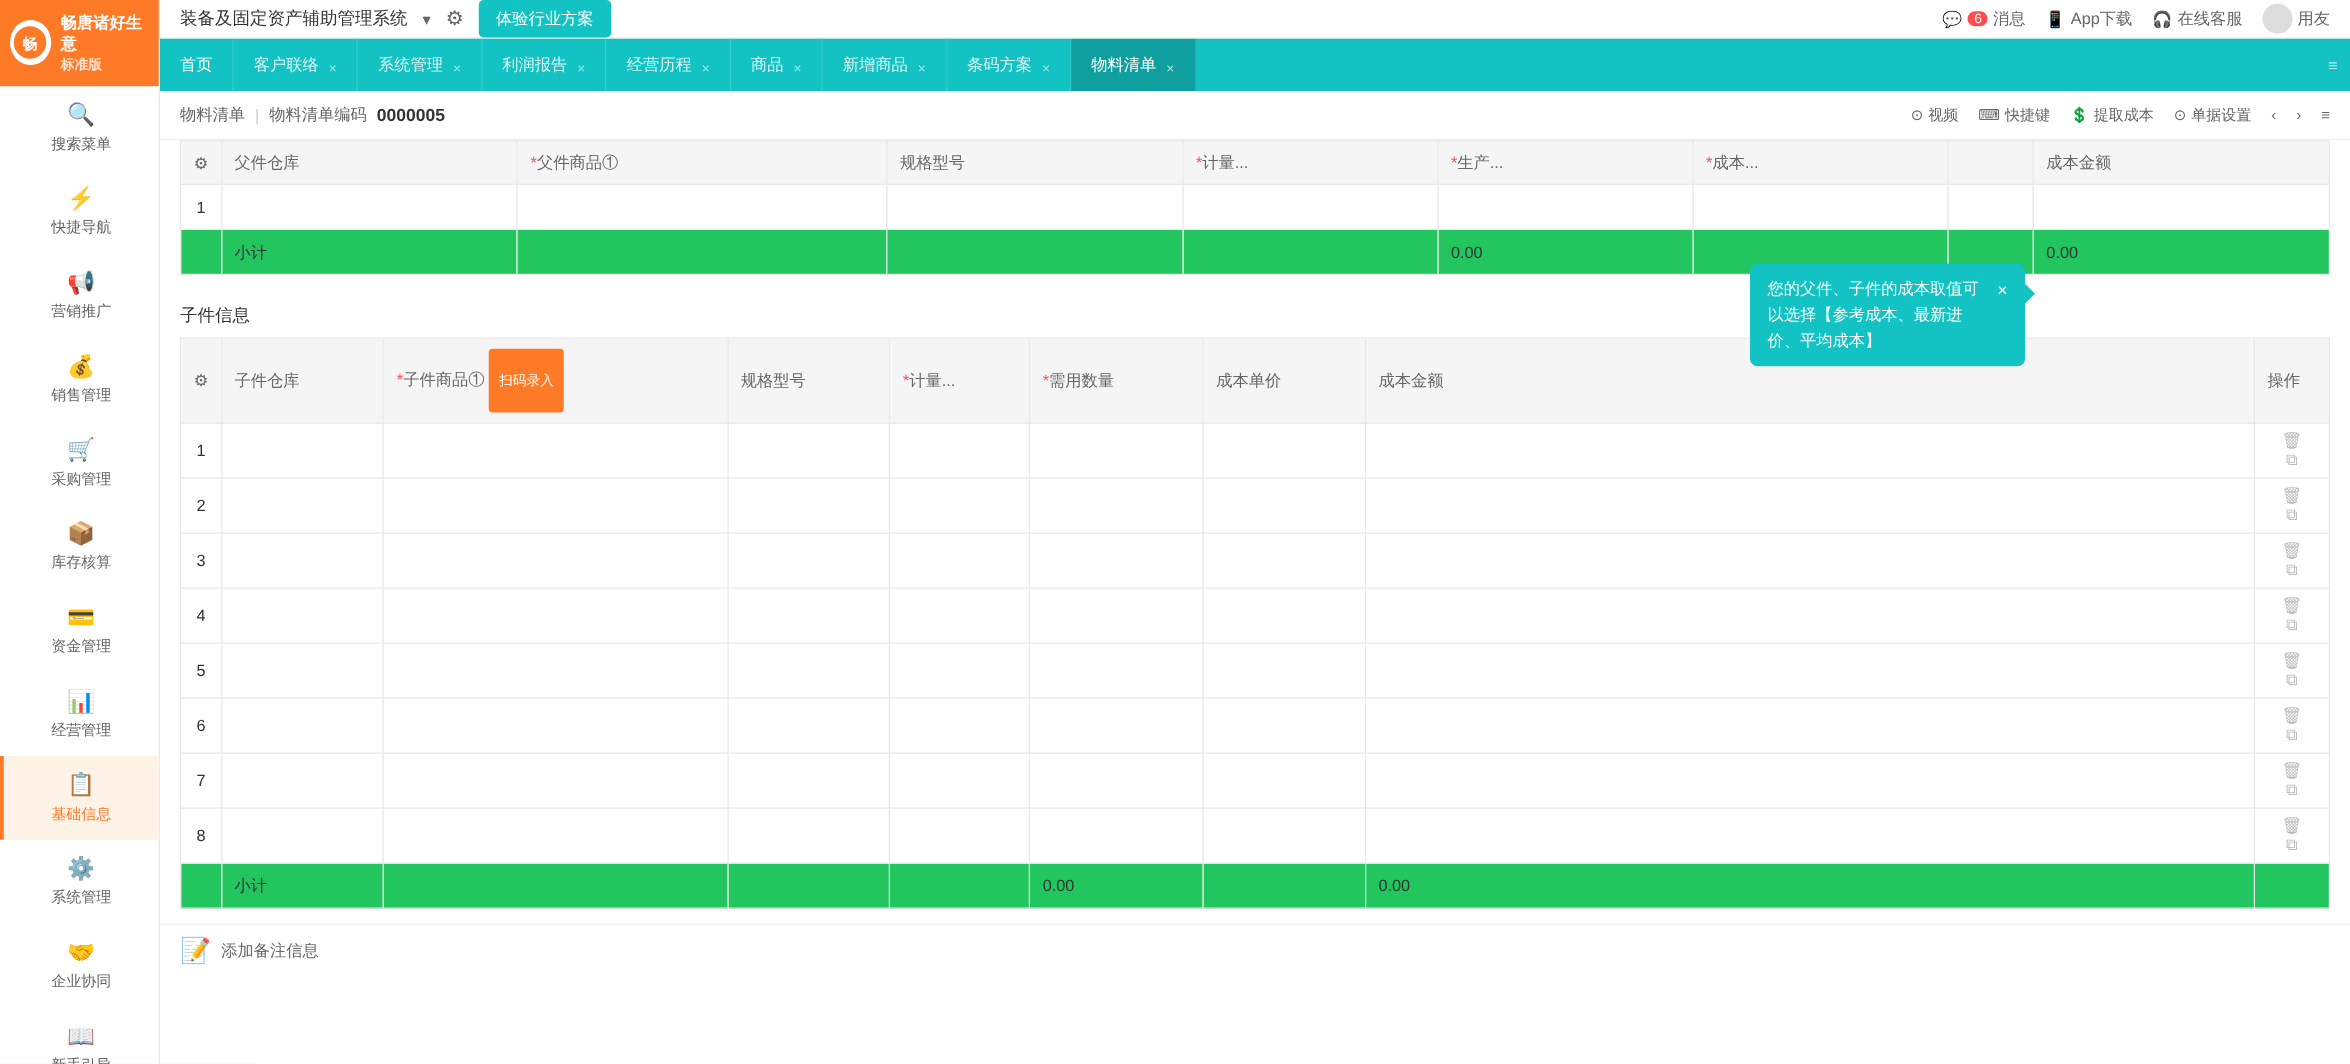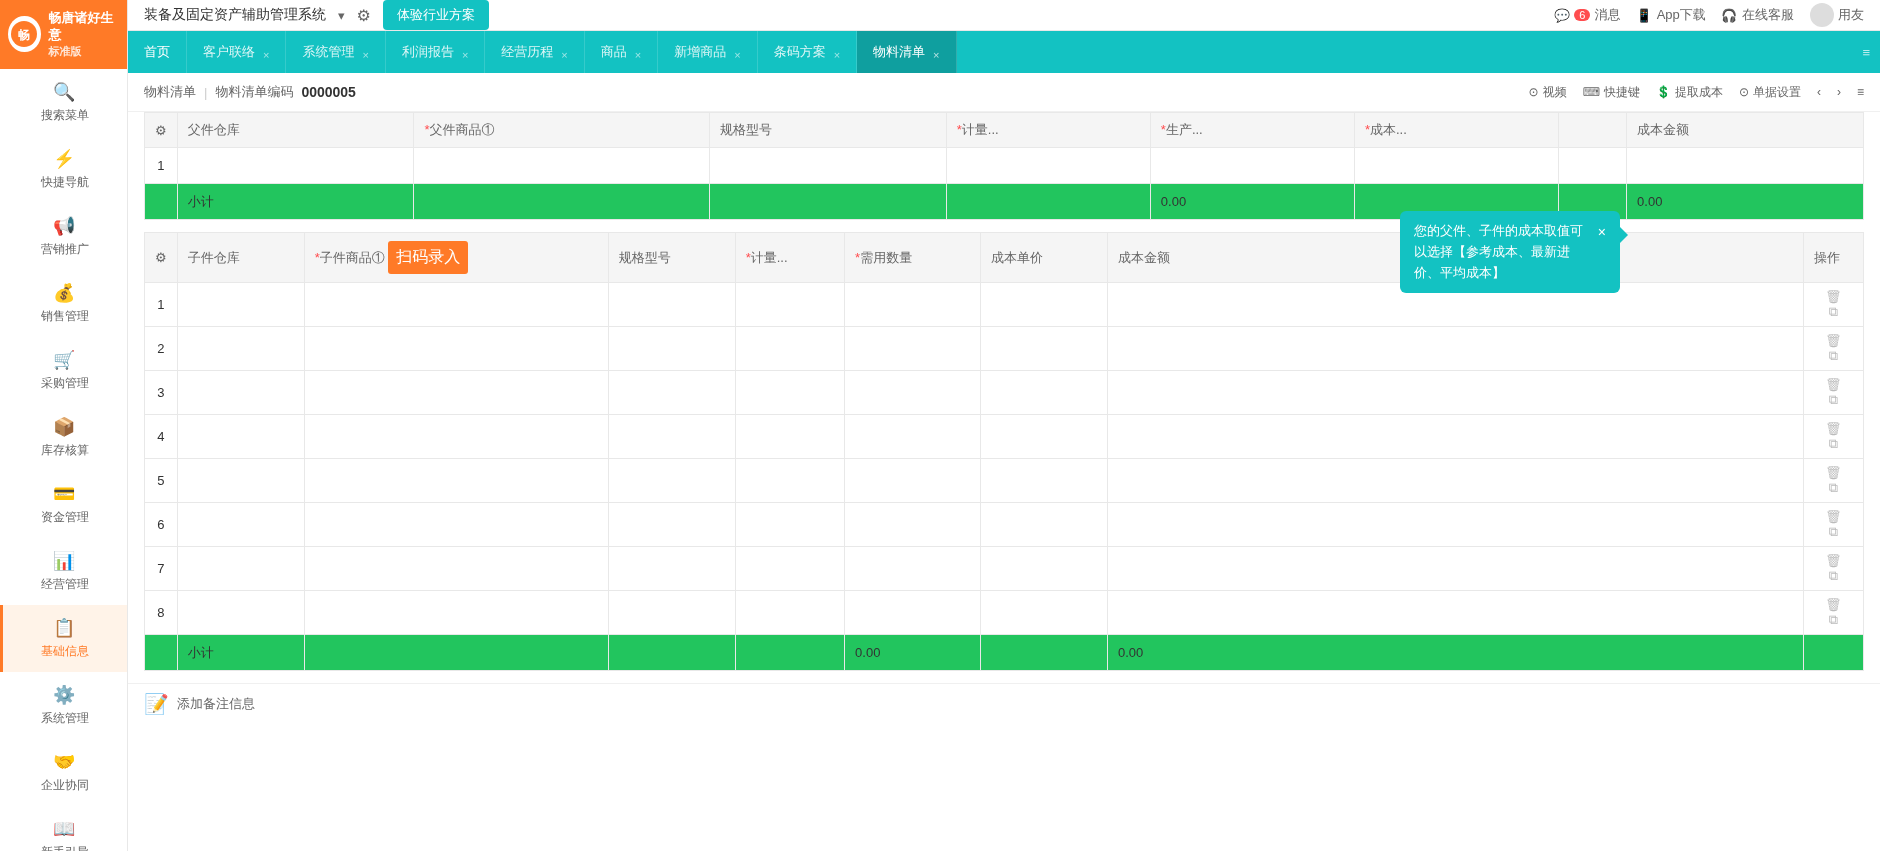--- a/index.html
+++ b/index.html
@@ -54,21 +54,21 @@
 
     
     .data-table { width: 100%; border-collapse: collapse; font-size: 13px; }
     .data-table th { background: #f5f5f5; color: #666; padding: 8px 10px; border: 1px solid #e8e8e8; font-weight: normal; text-align: left; white-space: nowrap; }
     .data-table td { border: 1px solid #e8e8e8; padding: 6px 10px; color: #333; height: 36px; }
     .data-table .subtotal-row td { background: #22c55e; font-weight: 500; }
     .row-num { color: #999; text-align: center; width: 30px; }
     .col-actions { width: 60px; text-align: center; }
     .required-mark { color: #ff4d4f; }
     .col-total { text-align: left; }
-    .scan-btn { background: #ff7a27; color: #fff; border: none; border-radius: 3px; padding: 6px 8px; font-size: 16px; cursor: pointer; }
+    .scan-btn { background: #ff7a27; color: #fff; border: none; border-radius: 3px; padding: 18px 8px; font-size: 11px; cursor: pointer; }
     .action-icon { color: #bbb; margin: 0 3px; cursor: pointer; }
 
     
     .tooltip-box { position: absolute; background: #13c2c2; color: #fff; padding: 10px 14px; border-radius: 6px; font-size: 13px; line-height: 1.6; max-width: 220px; right: 260px; top: 138px; z-index: 100; }
     .tooltip-box::after { content: ''; position: absolute; right: -8px; top: 16px; border: 8px solid transparent; border-right: none; border-left-color: #13c2c2; }
     .tooltip-close { float: right; cursor: pointer; margin-left: 8px; font-size: 14px; }
 
     
     .bottom-bar { padding: 8px 16px; border-top: 1px solid #f0f0f0; display: flex; align-items: center; gap: 8px; background: #fff; }
     .bottom-bar-icon { color: #13c2c2; font-size: 20px; }
@@ -289,20 +289,21 @@
               <td></td>
               <td></td>
               <td class="col-total">0.00</td>
             </tr>
           </tbody>
         </table>
       </div>
     </div>
 
     <div class="section">
+      <div class="section-title">子件信息</div>
       <div class="table-wrapper">
         <table class="data-table">
           <thead>
             <tr>
               <th style="width:30px;text-align:center">⚙</th>
               <th>子件仓库</th>
               <th>
                 <span class="required-mark">*</span>子件商品①
                 <button class="scan-btn">扫码录入</button>
               </th>

